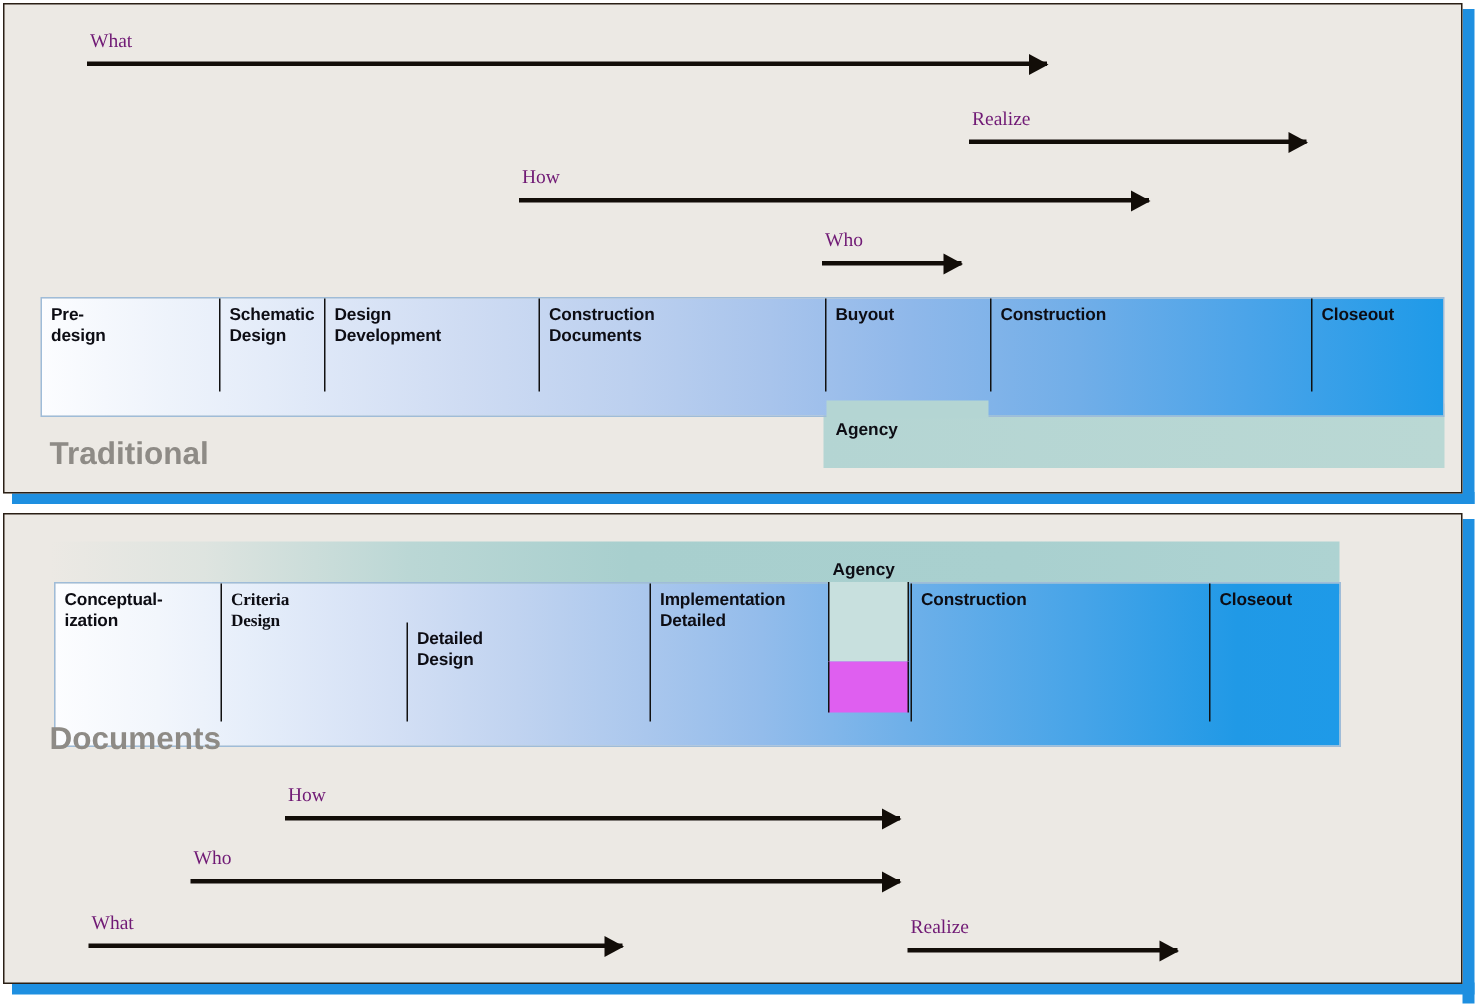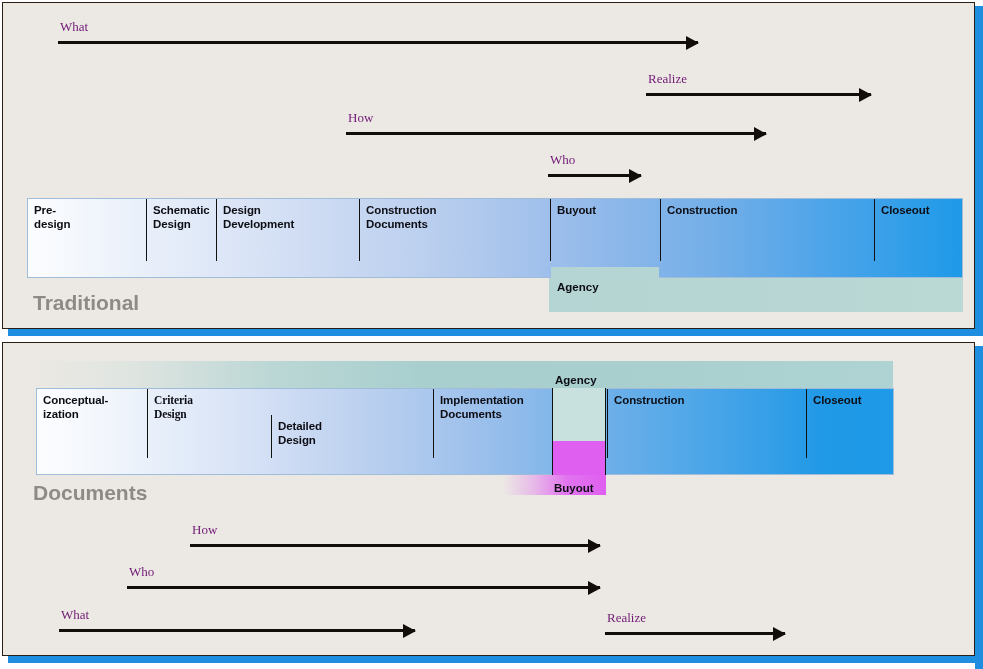--- a/index.html
+++ b/index.html
@@ -107,38 +107,38 @@
   <div class="panel" style="left:2px;top:342px;width:973px;height:314px;">
 
     <div class="band" style="left:30px;top:18px;width:860px;height:35px;
                 background:linear-gradient(90deg,rgba(180,213,211,0) 0%,rgba(180,213,211,0.25) 12%,rgba(170,209,208,0.75) 28%,#a8cfce 45%,#a9d0cf 75%,#aed3d2 100%);"></div>
     <div class="band-label" style="left:552px;top:31px;">Agency</div>
 
     <div class="band" style="left:500px;top:130px;width:103px;height:22px;
                 background:linear-gradient(90deg,rgba(223,95,240,0) 0%,rgba(223,95,240,0.35) 30%,rgba(223,95,240,0.85) 62%,#df5ff0 100%);"></div>
     <div class="band-label" style="left:551px;top:139px;">Buyout</div>
 
-    <div class="bar" style="left:33px;top:45px;width:858px;height:87px;
+    <div class="bar" style="left:33px;top:45px;width:858px;height:110px;
                 background:linear-gradient(90deg,#fcfdff 0%,#f2f6fc 8%,#e6eefa 15%,#d4e0f5 26%,#c0d3f0 36%,#aac7ed 46%,#93bceb 55%,#6fb0e9 66%,#46a4e8 80%,#2099e6 92%,#1e9ae8 100%);">
 
       <div class="seg" style="left:0px;width:110px;border-left:none;">
         <div class="seg-label">Conceptual-
 ization</div>
       </div>
       <div class="seg" style="left:110px;width:124px;font-family:Liberation Serif, serif;">
         <div class="seg-label">Criteria
 Design</div>
       </div>
       <div class="seg" style="left:234px;width:162px;margin-top:26px;">
         <div class="seg-label">Detailed
 Design</div>
       </div>
       <div class="seg" style="left:396px;width:119px;">
         <div class="seg-label">Implementation
-Documents</div>
+Detailed</div>
       </div>
       <div class="seg" style="left:570px;width:199px;">
         <div class="seg-label">Construction</div>
       </div>
       <div class="seg" style="left:769px;width:89px;">
         <div class="seg-label">Closeout</div>
       </div>
     </div>
 
     <div class="band" style="left:549px;top:45px;width:54px;height:53px;background:#c8e0de;

